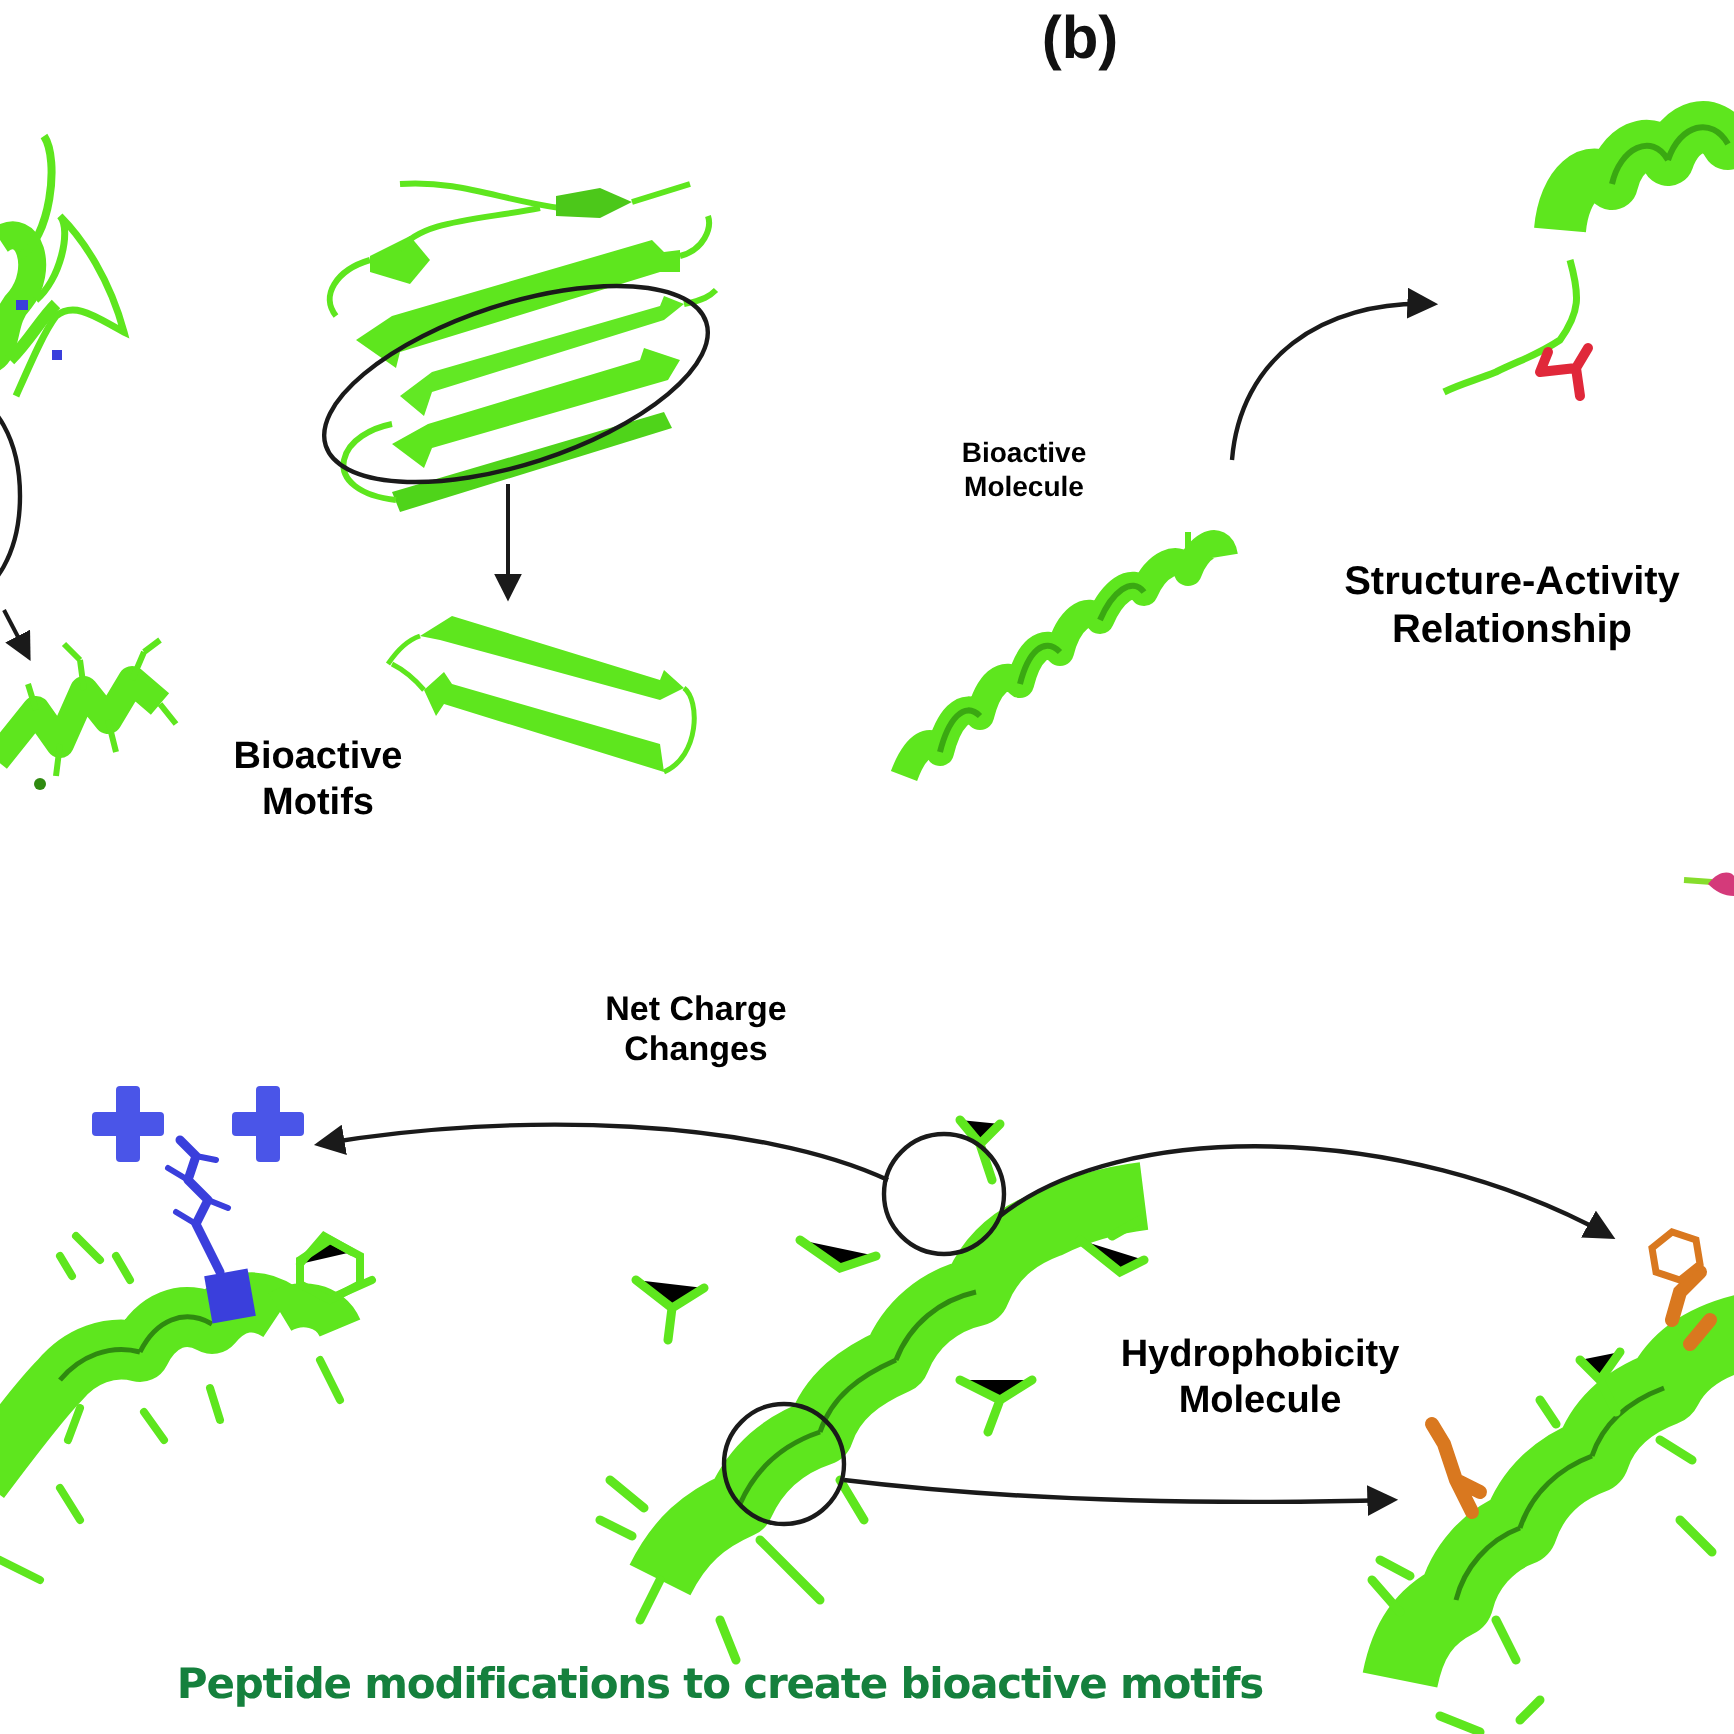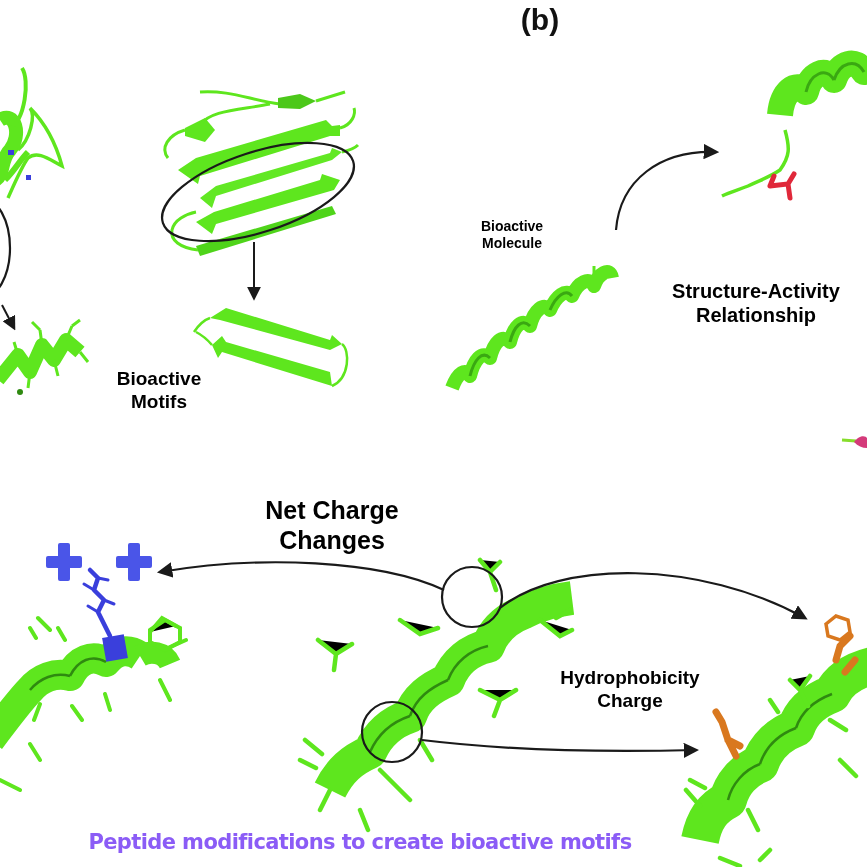--- a/index.html
+++ b/index.html
@@ -3,23 +3,23 @@
 <meta charset="utf-8">
 <style>
   html, body { margin: 0; padding: 0; background: #ffffff; }
   body { width: 867px; height: 867px; overflow: hidden; position: relative; font-family: "Liberation Sans", sans-serif; }
   #canvas { position: absolute; left: 0; top: 0; width: 867px; height: 867px; }
   .lbl { position: absolute; font-family: "Liberation Sans", sans-serif; font-weight: bold; color: #000000; text-align: center; line-height: 1.2; white-space: pre-line; }
   .panel-label { left: 480px; top: 2px; font-size: 30px; width: 120px; color: #111; }
   .lbl-bioactive-molecule { left: 452px; top: 218px; font-size: 14px; width: 120px; }
   .lbl-sar { left: 640px; top: 279px; font-size: 20px; width: 232px; }
   .lbl-motifs { left: 84px; top: 368px; font-size: 19px; width: 150px; }
-  .lbl-net-charge { left: 232px; top: 495px; font-size: 25px; width: 200px; }
+  .lbl-net-charge { left: 248px; top: 495px; font-size: 17px; width: 200px; }
   .lbl-hydro { left: 530px; top: 667px; font-size: 19px; width: 200px; }
-  .caption { left: 40px; top: 830px; width: 640px; font-size: 21px; font-family: "DejaVu Sans", sans-serif; font-weight: bold; color: #8b5cf6; letter-spacing: -0.6px; }
+  .caption { left: 40px; top: 830px; width: 640px; font-size: 21px; font-family: "DejaVu Sans", sans-serif; font-weight: bold; color: #15803d; letter-spacing: -0.6px; }
 </style>
 </head>
 <body>
 
 <svg id="canvas" viewBox="0 0 867 867" xmlns="http://www.w3.org/2000/svg">
   <defs>
     <marker id="arrowhead" viewBox="0 0 10 10" refX="8" refY="5" markerWidth="7" markerHeight="7" orient="auto-start-reverse">
       <path d="M0,0 L10,5 L0,10 z" fill="#1a1a1a"></path>
     </marker>
     <linearGradient id="gGreen" x1="0" y1="0" x2="0" y2="1">
@@ -136,14 +136,14 @@
 <div class="lbl panel-label">(b)</div>
 <div class="lbl lbl-bioactive-molecule">Bioactive
 Molecule</div>
 <div class="lbl lbl-sar">Structure-Activity
 Relationship</div>
 <div class="lbl lbl-motifs">Bioactive
 Motifs</div>
 <div class="lbl lbl-net-charge">Net Charge
 Changes</div>
 <div class="lbl lbl-hydro">Hydrophobicity
-Charge</div>
+Molecule</div>
 <div class="lbl caption">Peptide modifications to create bioactive motifs</div>
 
 </body></html>

